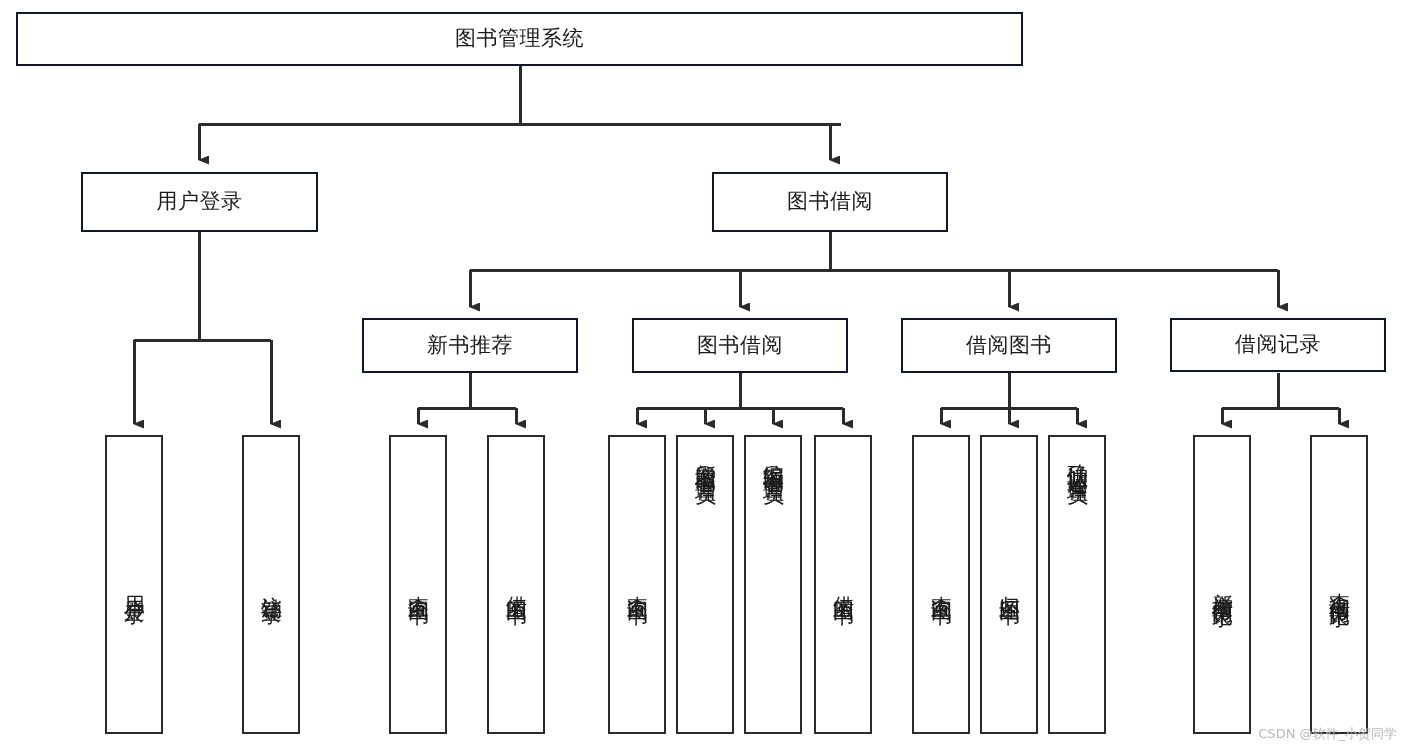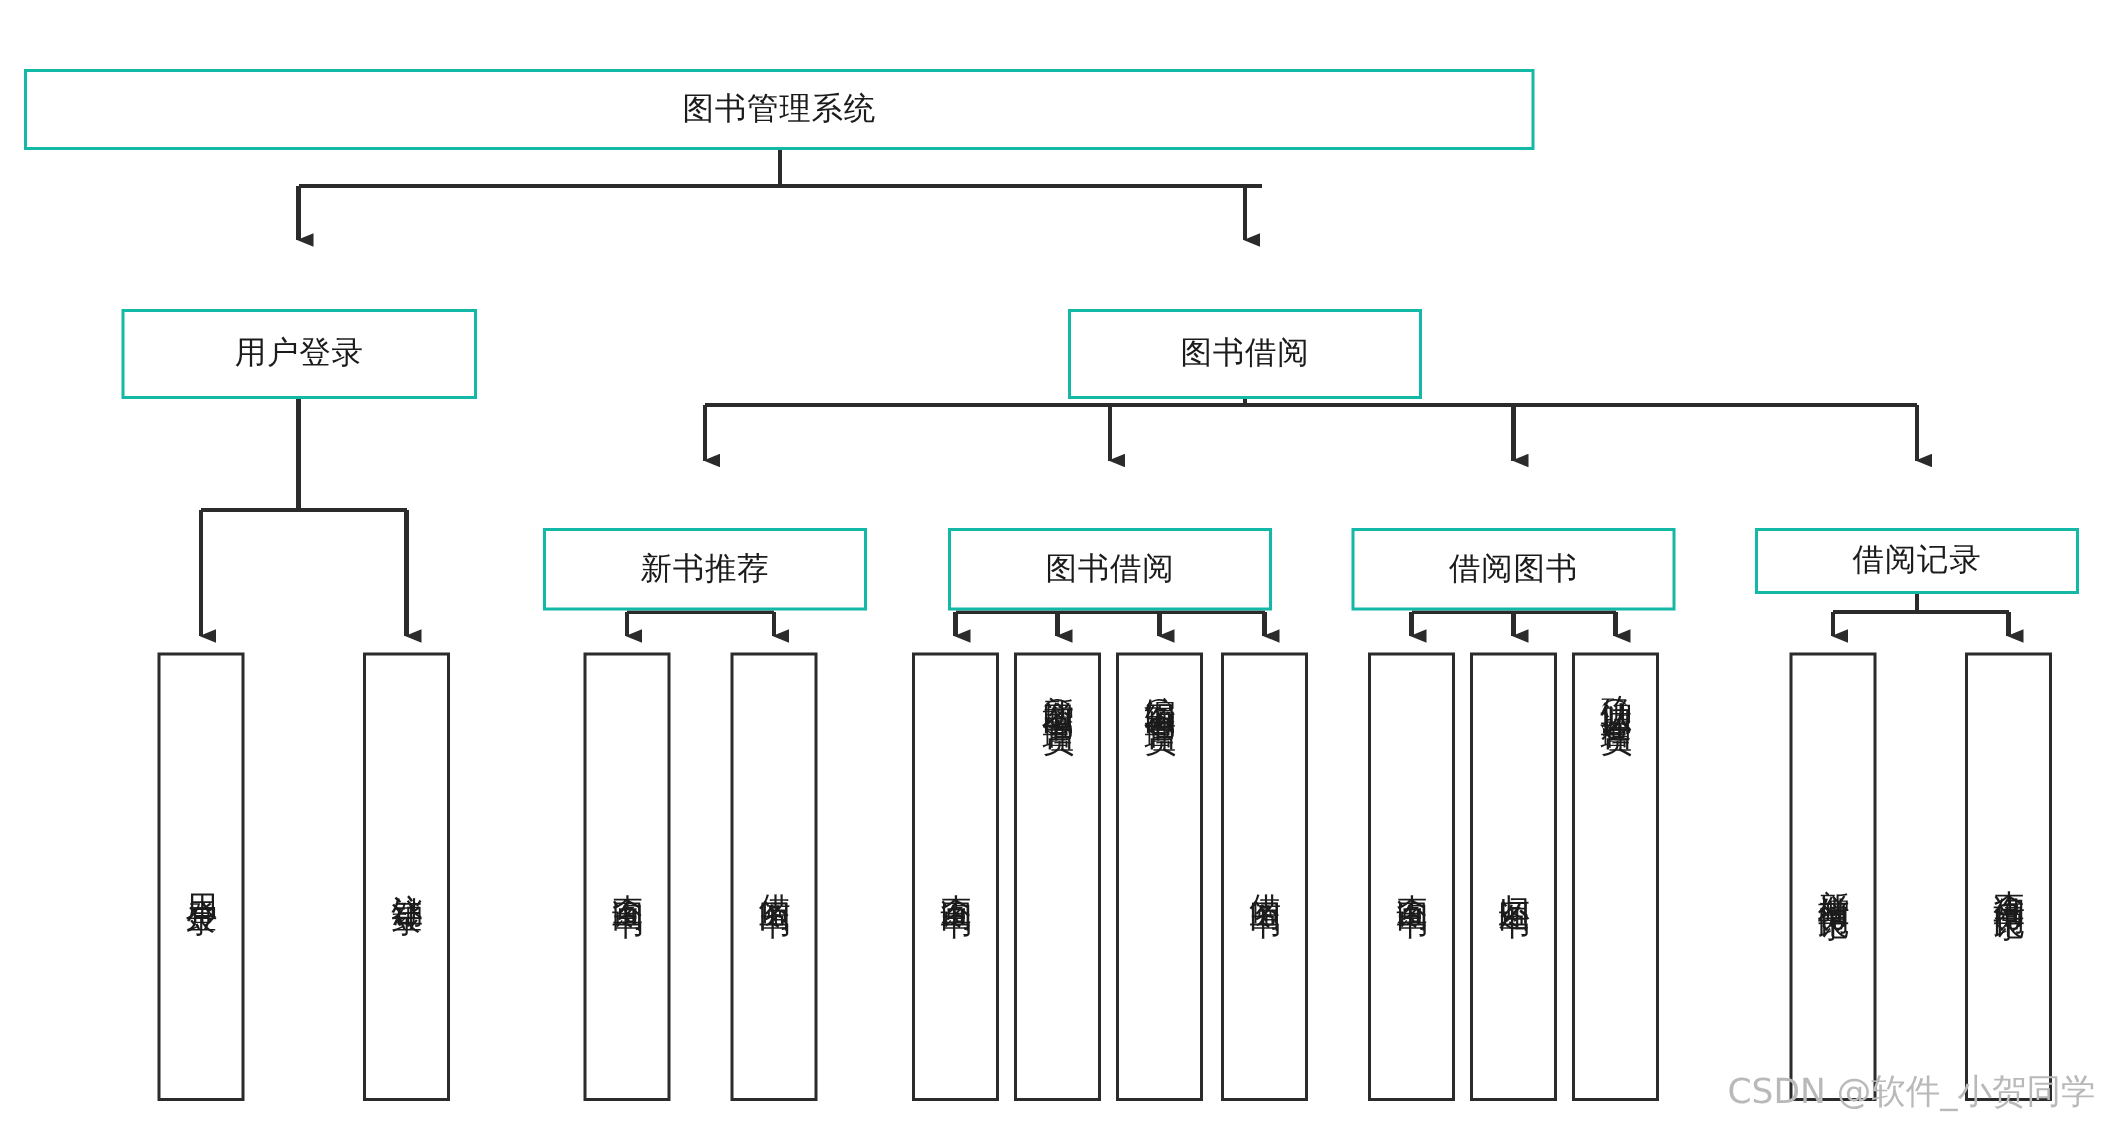--- a/index.html
+++ b/index.html
@@ -19,25 +19,24 @@
     position: absolute;
     left: 0;
     top: 0;
     width: 1405px;
     height: 747px;
   }
   .node-box {
     position: absolute;
     box-sizing: border-box;
     background: #ffffff;
-    border: 2px solid #14b8a6;
+    border: 2px solid #0f172a;
     display: flex;
     align-items: center;
     justify-content: center;
-    margin-top: 34px;
   }
   .node-label-h {
     font-size: 21px;
     color: #1b1b1b;
     line-height: 1.2;
     letter-spacing: 0.5px;
     white-space: nowrap;
     user-select: none;
   }
   .leaf-box {
@@ -71,21 +70,21 @@
     left: 0;
     top: 0;
     width: 1405px;
     height: 747px;
     pointer-events: none;
   }
   #watermark {
     position: absolute;
     right: 8px;
     bottom: 4px;
-    font-size: 23px;
+    font-size: 13px;
     color: #b9b9b9;
     white-space: nowrap;
     user-select: none;
   }
 </style>
 </head>
 <body>
 
 <div id="diagram-root">
 
@@ -152,21 +151,21 @@
 
   <div class="node-box" style="left:632px; top:318px; width:216px; height:55px;">
     <span class="node-label-h">图书借阅</span>
   </div>
   <div class="node-box" style="left:362px; top:318px; width:216px; height:55px;">
     <span class="node-label-h">新书推荐</span>
   </div>
   <div class="node-box" style="left:901px; top:318px; width:216px; height:55px;">
     <span class="node-label-h">借阅图书</span>
   </div>
-  <div class="node-box" style="left:1170px; top:318px; width:216px; height:44px;">
+  <div class="node-box" style="left:1170px; top:318px; width:216px; height:54px;">
     <span class="node-label-h">借阅记录</span>
   </div>
 
   <div class="leaf-box align-mid" style="left:105px; top:435px; width:58px; height:299px;">
     <span class="node-label-v">用户登录</span>
   </div>
   <div class="leaf-box align-mid" style="left:242px; top:435px; width:58px; height:299px;">
     <span class="node-label-v">注销登录</span>
   </div>
 

